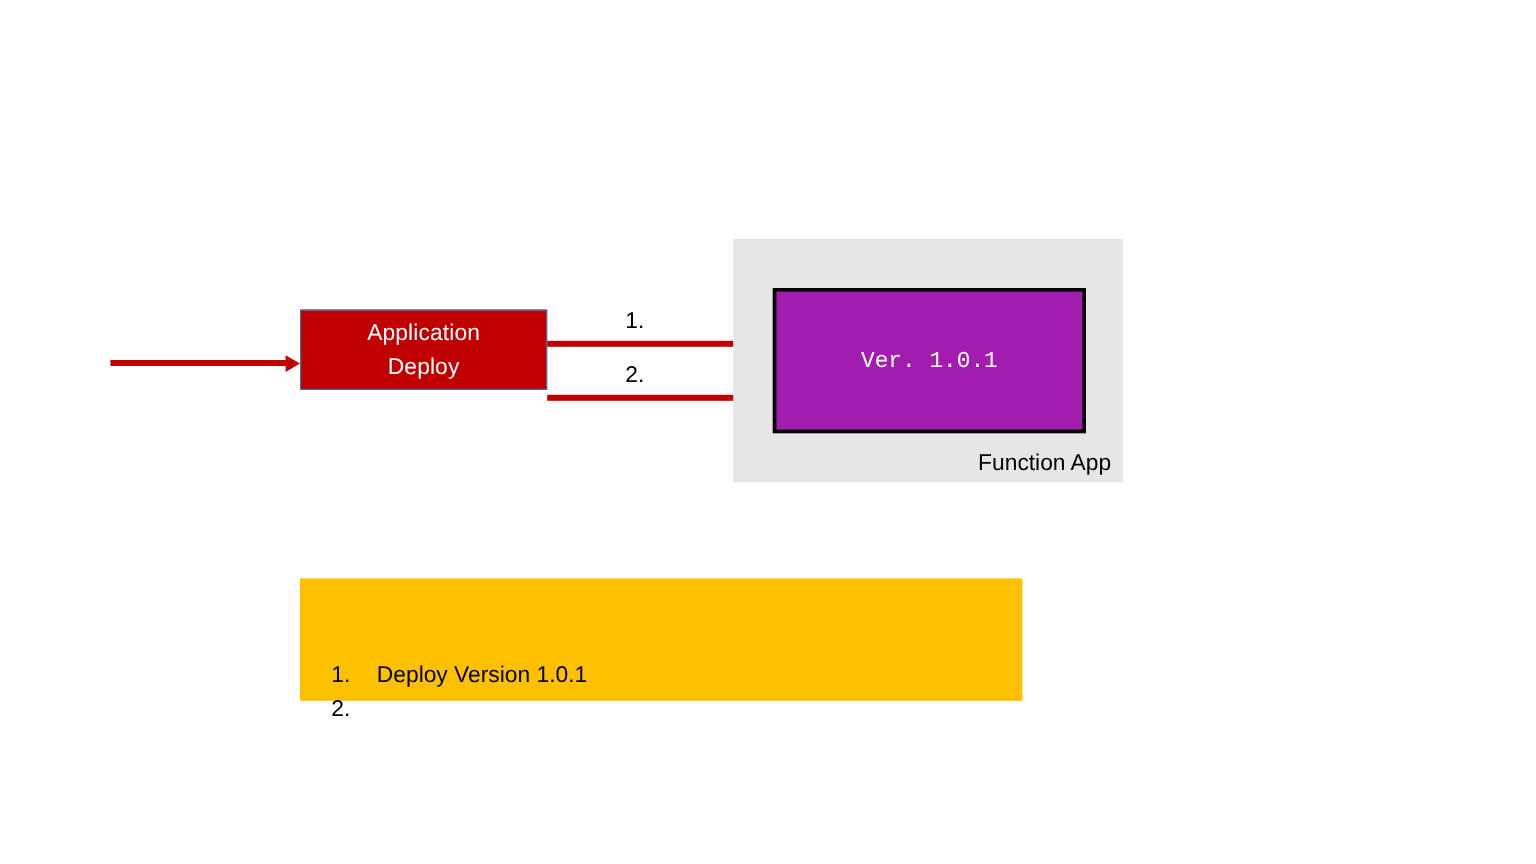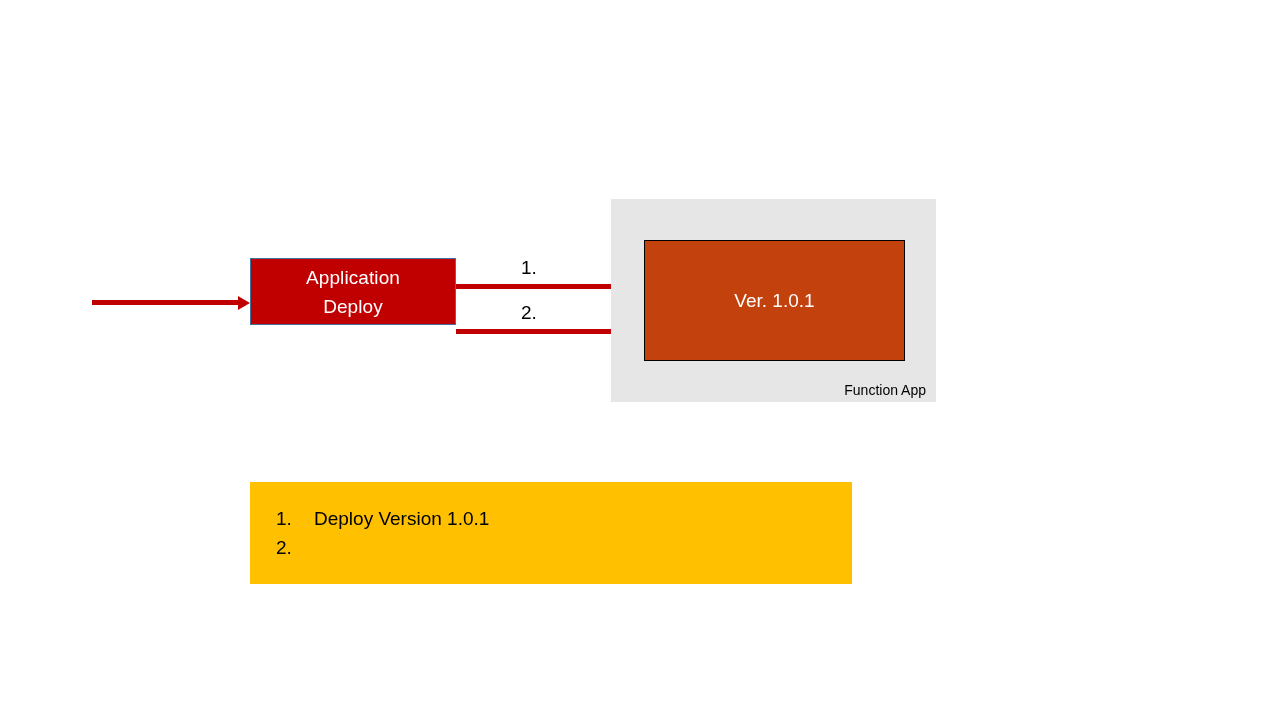--- a/index.html
+++ b/index.html
@@ -48,40 +48,41 @@
     top: 199px;
     width: 325px;
     height: 203px;
     background: #E6E6E6;
     box-sizing: border-box;
   }
   .functionapp-label {
     position: absolute;
     right: 10px;
     bottom: 4px;
-    font-size: 14px;
+    font-size: 19px;
     color: #000000;
     white-space: nowrap;
   }
 
   
   .version-box {
     position: absolute;
     left: 644px;
     top: 240px;
     width: 261px;
     height: 121px;
-    background: #c2410c;
-    border: 1px solid #000000;
+    background: #a21caf;
+    border: 3px solid #000000;
     box-sizing: border-box;
     display: flex;
     align-items: center;
     justify-content: center;
     color: #FFFFFF;
     font-size: 19px;
+    font-family: Liberation Mono, monospace;
   }
 
   
   .arrow {
     position: absolute;
     height: 5px;
     background: #C00000;
   }
   .arrow::after {
     content: "";
@@ -137,20 +138,21 @@
     font-size: 19px;
     color: #000000;
     line-height: 29px;
   }
   .legend-num {
     width: 38px;
     flex: 0 0 38px;
   }
   .legend-text {
     white-space: nowrap;
+    margin-top: 44px;
   }
 </style>
 </head>
 <body>
 
 <div id="canvas">
 
   <div class="arrow arrow-in"></div>
 
   <div class="router-box">

